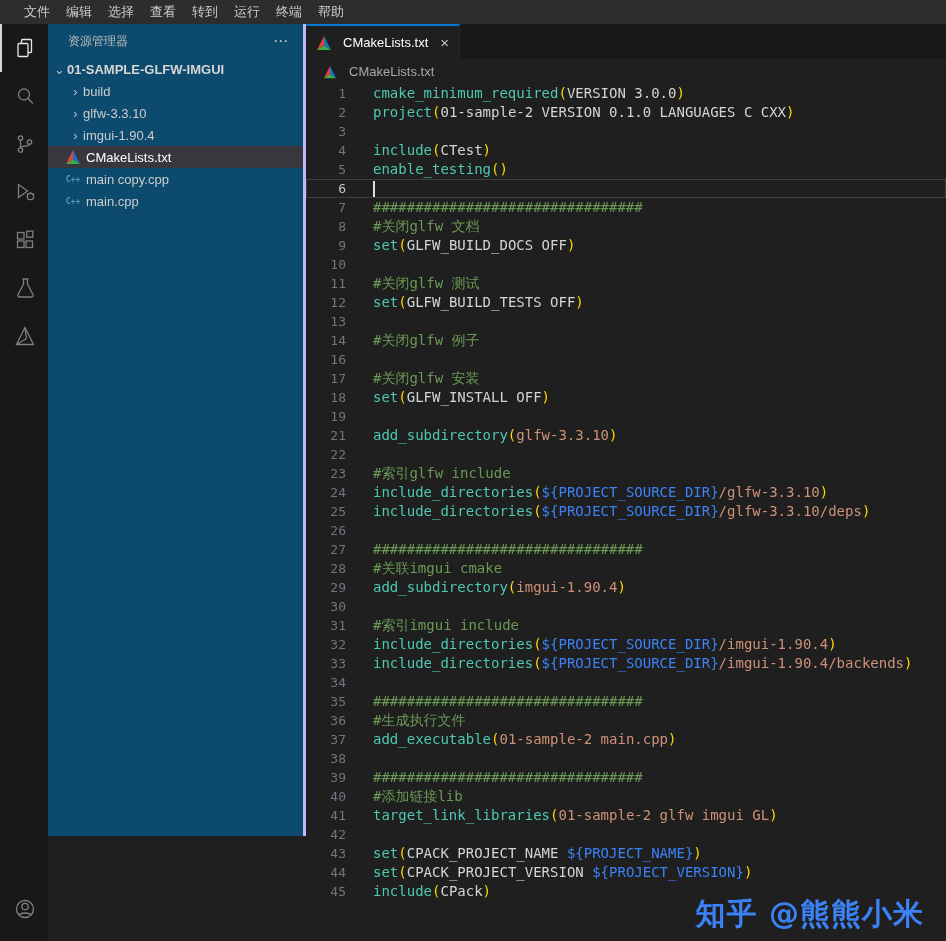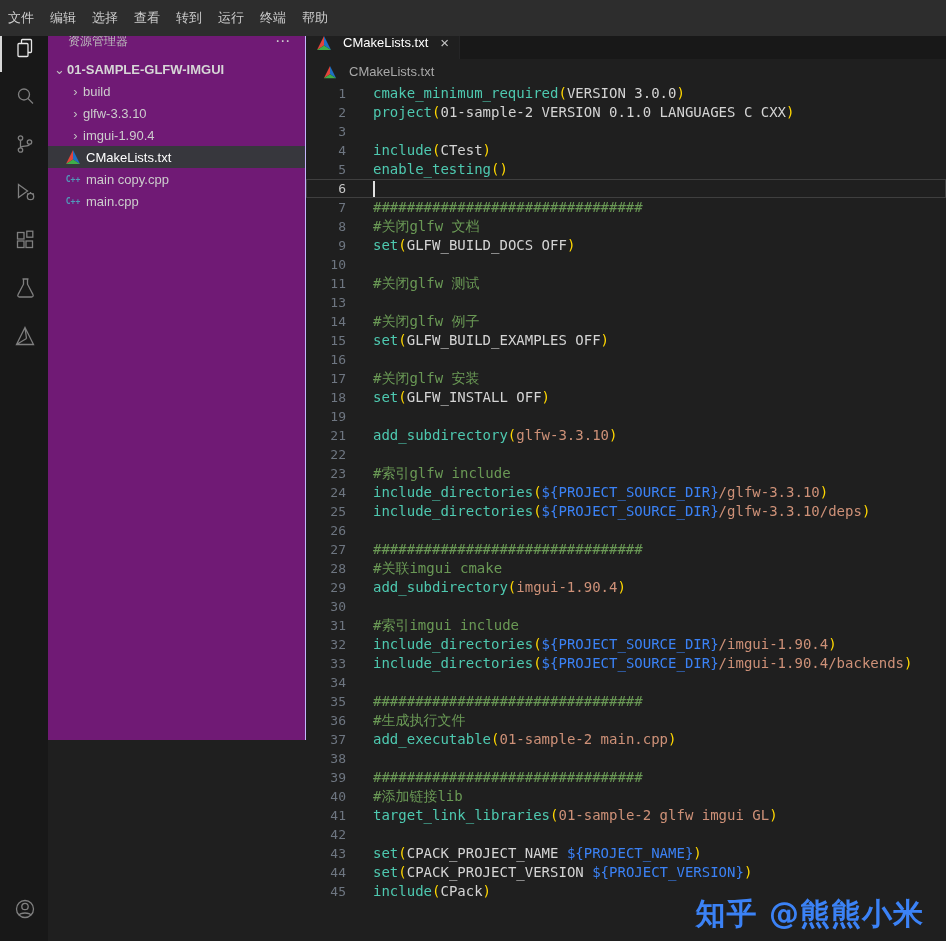--- a/index.html
+++ b/index.html
@@ -1,35 +1,35 @@
 <!DOCTYPE html>
 <html><head>
 <meta charset="utf-8">
 <style>
   * { margin:0; padding:0; box-sizing:border-box; }
   html,body { width:946px; height:941px; overflow:hidden; background:#1f1f1f;
               font-family:"Liberation Sans","DejaVu Sans",sans-serif; }
 
   
-  .menubar { position:absolute; top:0; left:0; width:946px; height:36px;
-             background:#2d2d2d; display:flex; align-items:center; padding-left:0; z-index:5; }
+  .menubar { position:absolute; top:0; left:0; width:946px; height:24px;
+             background:#2d2d2d; display:flex; align-items:center; padding-left:16px; z-index:5; }
   .menu-item { color:#cccccc; font-size:13px; line-height:24px; padding:0 8px; cursor:default; }
 
   
   .activitybar { position:absolute; top:24px; left:0; width:48px; height:917px;
                  background:#181818; display:flex; flex-direction:column; }
   .ab-item { height:48px; display:flex; align-items:center; justify-content:center;
              color:#7f7f7f; border-left:2px solid transparent; }
   .ab-item.active { color:#e7e7e7; border-left-color:#d7d7d7; }
   .ab-item svg { display:block; }
   .ab-bottom { margin-top:auto; margin-bottom:8px; }
 
   
-  .sidebar { position:absolute; top:24px; left:48px; width:258px; height:716px;
-             background:#701a75; border-right:1px solid #c4b5fd; }
+  .sidebar { position:absolute; top:24px; left:48px; width:258px; height:812px;
+             background:#0c4a6e; border-right:3px solid #c4b5fd; }
   .sb-header { height:34px; display:flex; align-items:center; padding:0 14px 0 20px; }
   .sb-title { flex:1; color:#bbbbbb; font-size:12px; }
   .sb-more { color:#cccccc; font-size:15px; letter-spacing:1px; }
   .tree-row { height:22px; display:flex; align-items:center; color:#cccccc; font-size:13px; width:100%; }
   .tree-row.root { padding-left:4px; font-weight:bold; color:#d6d6d6; }
   .tree-row.folder { padding-left:20px; }
   .tree-row.file { padding-left:17px; }
   .tree-row.selected { background:#37373d; color:#ffffff; }
   .chev { width:15px; color:#c0c0c0; font-size:13px; font-weight:normal; text-align:center; flex:none; }
   .tree-ico { width:16px; height:16px; margin-right:5px; flex:none;
@@ -266,32 +266,32 @@
         </div>
         <div class="code-line">
           <span class="ln">10</span>
           <span class="codetext"></span>
         </div>
         <div class="code-line">
           <span class="ln">11</span>
           <span class="codetext"><span class="tok-com">#关闭glfw 测试</span></span>
         </div>
         <div class="code-line">
+          <span class="ln">12</span>
+          <span class="codetext"><span class="tok-cmd">set</span><span class="tok-par">(</span><span class="tok-arg">GLFW_BUILD_TESTS OFF</span><span class="tok-par">)</span></span>
+        </div>
+        <div class="code-line">
           <span class="ln">13</span>
           <span class="codetext"></span>
         </div>
         <div class="code-line">
           <span class="ln">14</span>
           <span class="codetext"><span class="tok-com">#关闭glfw 例子</span></span>
         </div>
         <div class="code-line">
-          <span class="ln">15</span>
-          <span class="codetext"><span class="tok-cmd">set</span><span class="tok-par">(</span><span class="tok-arg">GLFW_BUILD_EXAMPLES OFF</span><span class="tok-par">)</span></span>
-        </div>
-        <div class="code-line">
           <span class="ln">16</span>
           <span class="codetext"></span>
         </div>
         <div class="code-line">
           <span class="ln">17</span>
           <span class="codetext"><span class="tok-com">#关闭glfw 安装</span></span>
         </div>
         <div class="code-line">
           <span class="ln">18</span>
           <span class="codetext"><span class="tok-cmd">set</span><span class="tok-par">(</span><span class="tok-arg">GLFW_INSTALL OFF</span><span class="tok-par">)</span></span>

